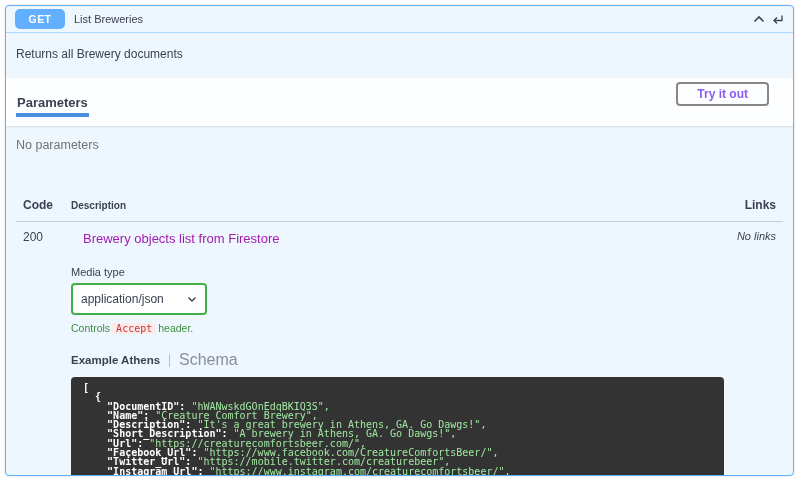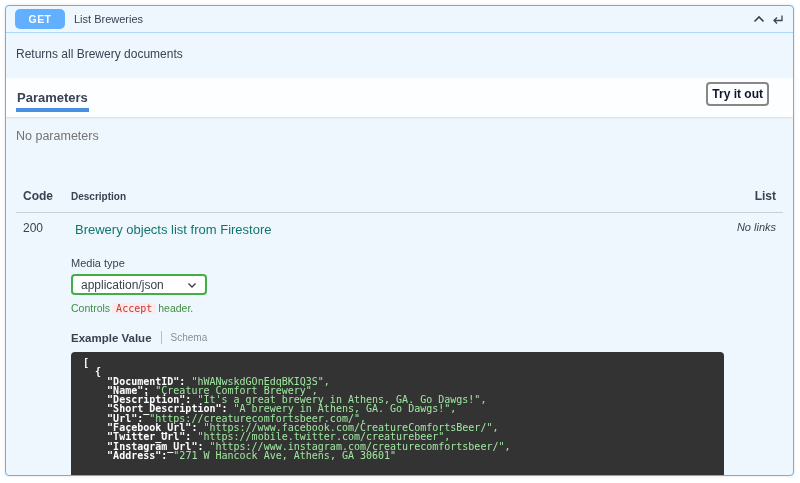--- a/index.html
+++ b/index.html
@@ -26,54 +26,54 @@
   .op-description { padding:14px 10px 17px; font-size:12px; color:#3b4151; }
 
   
   .section-header {
     display:flex; align-items:center; justify-content:space-between;
     min-height:31px; padding:0 12px 0 10px;
     background:rgba(255,255,255,.85); box-shadow:0 1px 2px rgba(0,0,0,.1);
   }
   .tab-item { display:inline-block; font-size:13px; font-weight:bold; color:#3b4151; padding:7px 1px 3px; border-bottom:4px solid #4990e2; }
   .btn-try {
-    background:transparent; color:#0f172a; font-family:"Liberation Sans",sans-serif;
-    font-size:12px; font-weight:bold; padding:3px 4px; margin:4px 12px 11px 0;
+    background:transparent; color:#8b5cf6; font-family:"Liberation Sans",sans-serif;
+    font-size:12px; font-weight:bold; padding:3px 19px; margin:4px 12px 20px 0;
     border:2px solid #878787; border-radius:4px; cursor:pointer;
   }
   .responses-title { font-size:13px; font-weight:normal; color:#3b4151; padding:8px 0; }
 
   .op-body-noparams { padding:12px 10px 31px; font-size:12.5px; color:#737373; }
 
   
   .responses-inner { padding:8px 10px 10px; }
   .tbl-head, .tbl-row { display:grid; grid-template-columns:48px 1fr 52px; padding:0 7px 0 7px; }
   .tbl-head { padding-top:7px; padding-bottom:9px; border-bottom:1px solid rgba(59,65,81,.22); }
   .th-code, .th-links { font-size:12px; font-weight:bold; color:#3b4151; }
   .th-desc { font-size:10px; font-weight:bold; color:#3b4151; padding-top:2px; }
   .th-links { text-align:right; }
   .tbl-row { padding-top:8px; }
   .td-code { font-size:12px; color:#3b4151; }
   .td-links { text-align:right; font-size:11px; font-style:italic; color:#3b4151; }
 
-  .response-desc { font-size:13px; color:#0f766e; margin:1px 4px 20px; }
+  .response-desc { font-size:13px; color:#a21caf; margin:1px 12px 20px; }
 
   .media-type-label { font-size:11px; color:#3b4151; margin-bottom:5px; }
   .media-select {
-    width:136px; height:21px; display:flex; align-items:center; justify-content:space-between;
+    width:136px; height:32px; display:flex; align-items:center; justify-content:space-between;
     background:#fff; border:2px solid #41af46; border-radius:4px; padding:0 8px; cursor:pointer;
   }
   .media-select span { font-size:12px; color:#3b4151; }
   .accept-msg { margin-top:7px; font-size:10.5px; color:#3e8e41; }
   .accept-code { font-family:"DejaVu Sans Mono",monospace; font-size:10px; color:#c83637; background:#fdeaea; padding:0 4px; border-radius:2px; margin:0 2px; }
 
   .model-tabs { display:flex; align-items:center; gap:9px; margin-top:17px; }
   .tab-example { font-size:11.5px; font-weight:bold; color:#3b4151; }
   .tabs-divider { width:1px; height:13px; background:#b9bfc6; }
-  .tab-schema { font-size:10px; color:#8a8f96; cursor:pointer;text-align:right; }
+  .tab-schema { font-size:16px; color:#8a8f96; cursor:pointer;text-align:right; }
 
   .code-block { margin-top:8px; background:#333333; border-radius:4px; padding:6px 12px 8px; width:100%; }
   .code-block pre {
     font-family:"DejaVu Sans Mono",monospace; font-size:10px; line-height:9.3px;
     color:#ffffff; white-space:pre;
   }
   .code-block .p { color:#ffffff; font-weight:bold; }
   .code-block .k { color:#ffffff; font-weight:bold; }
   .code-block .v { color:#9fe8a0; }
 </style>
@@ -107,21 +107,21 @@
     <button class="btn-try">Try it out</button>
   </div>
 
   <div class="op-body-noparams">No parameters</div>
 
 
   <div class="responses-inner">
     <div class="tbl-head">
       <span class="th-code">Code</span>
       <span class="th-desc">Description</span>
-      <span class="th-links">List</span>
+      <span class="th-links">Links</span>
     </div>
 
     <div class="tbl-row">
       <span class="td-code">200</span>
 
       <div class="td-desc">
         <div class="response-desc">Brewery objects list from Firestore</div>
 
         <div class="media-type-label">Media type</div>
         <div class="media-select">
@@ -130,21 +130,21 @@
             <svg width="10" height="7" viewBox="0 0 10 7">
                 <polyline points="1.5,1.5 5,5 8.5,1.5" fill="none" stroke="#3b4151" stroke-width="1.4"></polyline>
               </svg>
           </span>
         </div>
         <div class="accept-msg">
           <span>Controls</span><span class="accept-code">Accept</span><span>header.</span>
         </div>
 
         <div class="model-tabs">
-          <span class="tab-example">Example Value</span>
+          <span class="tab-example">Example Athens</span>
           <span class="tabs-divider"></span>
           <span class="tab-schema">Schema</span>
         </div>
 
         <div class="code-block">
           <pre><span class="p">[</span>
   <span class="p">{</span>
     <span class="k">"DocumentID":</span> <span class="v">"hWANwskdGOnEdqBKIQ3S",</span>
     <span class="k">"Name":</span> <span class="v">"Creature Comfort Brewery",</span>
     <span class="k">"Description":</span> <span class="v">"It's a great brewery in Athens, GA. Go Dawgs!",</span>

